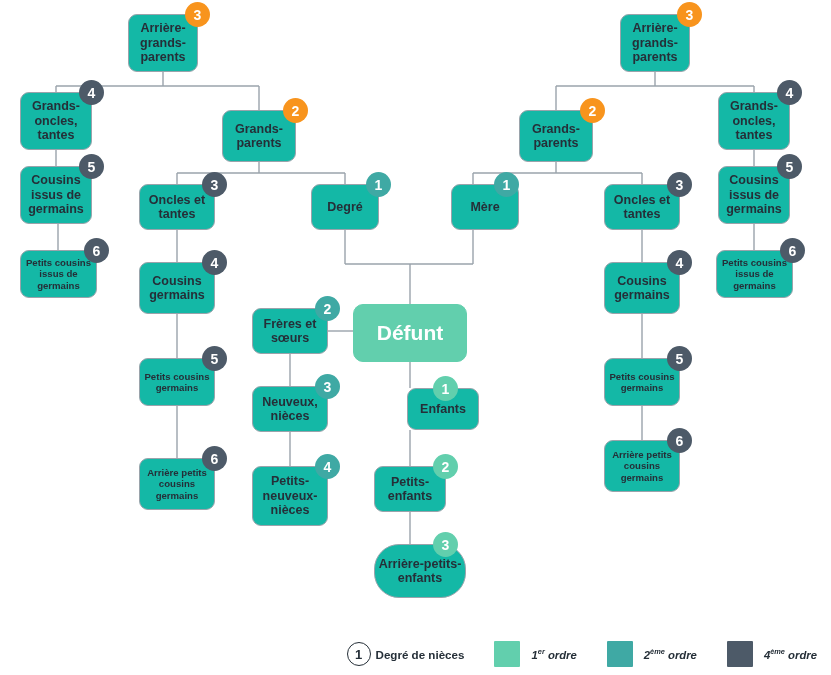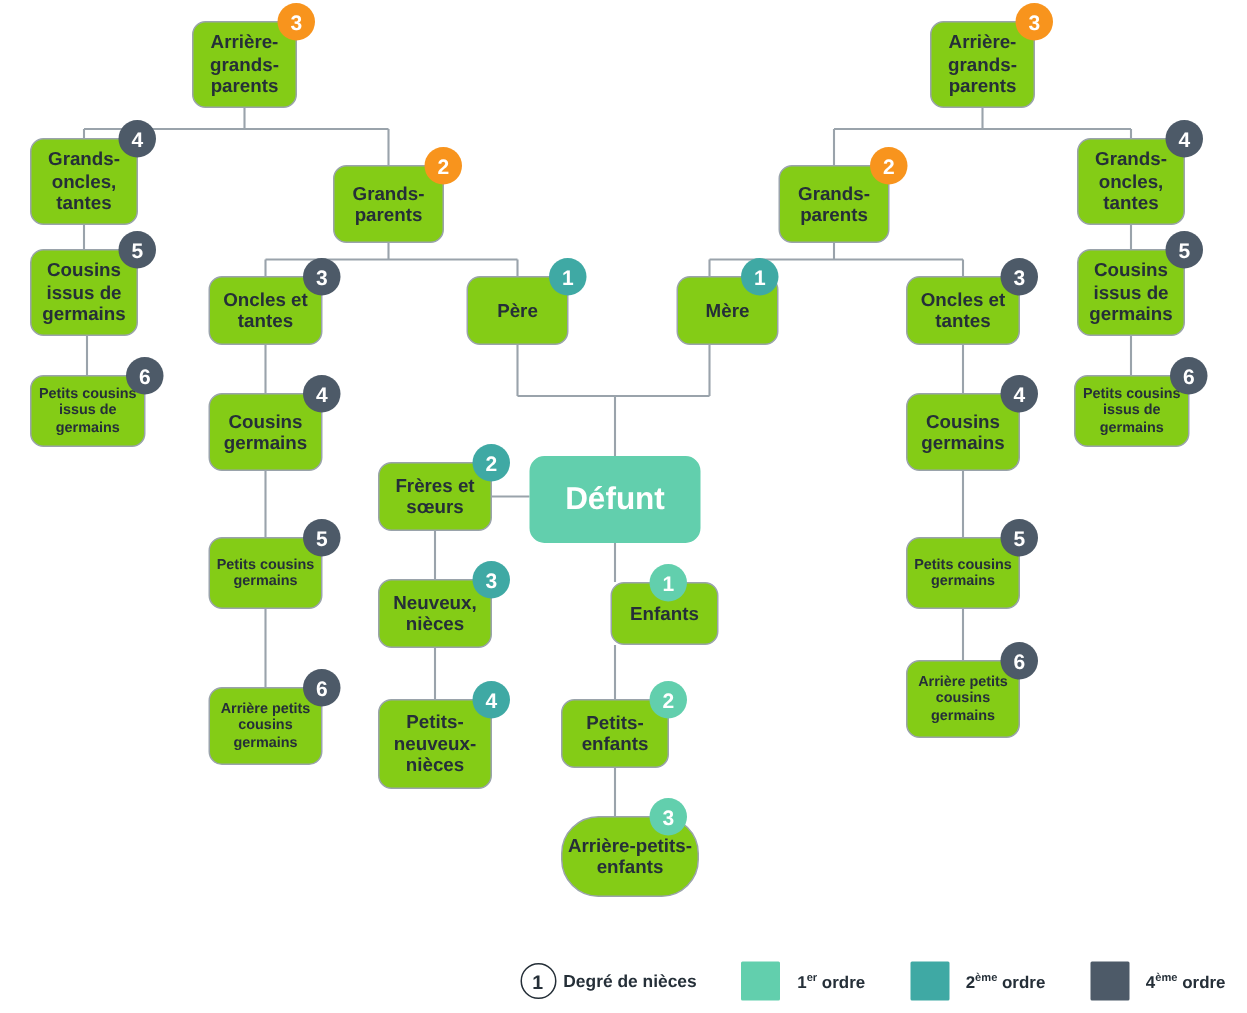--- a/index.html
+++ b/index.html
@@ -17,21 +17,21 @@
     background: #ffffff;
   }
   svg.lines {
     position: absolute;
     left: 0; top: 0;
     width: 831px; height: 675px;
     pointer-events: none;
   }
   .node {
     position: absolute;
-    background: #84cc16;
+    background: #14b8a6;
     border: 1.4px solid #9aa3ab;
     border-radius: 9px;
     display: flex;
     align-items: center;
     justify-content: center;
     text-align: center;
     color: #252f38;
     font-weight: bold;
     line-height: 1.16;
     z-index: 3;
@@ -187,21 +187,21 @@
       <div class="badge ord3" style="left: 283px; top: 98px;">2</div>
       <div class="node sz-md" style="left: 20px; top: 166px; width: 72px; height: 58px;">
         <span>Cousins issus de germains</span>
       </div>
       <div class="badge ord4" style="left: 79px; top: 154px;">5</div>
       <div class="node sz-md" style="left: 139px; top: 184px; width: 76px; height: 46px;">
         <span>Oncles et tantes</span>
       </div>
       <div class="badge ord4" style="left: 202px; top: 172px;">3</div>
       <div class="node sz-md" style="left: 311px; top: 184px; width: 68px; height: 46px;">
-        <span>Père</span>
+        <span>Degré</span>
       </div>
       <div class="badge ord2" style="left: 366px; top: 172px;">1</div>
       <div class="node sz-md" style="left: 451px; top: 184px; width: 68px; height: 46px;">
         <span>Mère</span>
       </div>
       <div class="badge ord2" style="left: 494px; top: 172px;">1</div>
       <div class="node sz-md" style="left: 604px; top: 184px; width: 76px; height: 46px;">
         <span>Oncles et tantes</span>
       </div>
       <div class="badge ord4" style="left: 667px; top: 172px;">3</div>
@@ -280,21 +280,21 @@
         <span>Petits cousins issus de germains</span>
       </div>
       <div class="badge ord4" style="left: 780px; top: 238px;">6</div>
     </div>
 
   <div id="legend">
     <div class="legend-group" id="legend-degree">
       <div class="legend-circle">1</div>
       <div class="legend-label">Degré de nièces</div>
     </div>
-    <div id="legend-items" style="display:flex;align-items:flex-start;">
+    <div id="legend-items" style="display:flex;align-items:flex-start;font-style:italic;">
         <div class="legend-group">
           <div class="legend-swatch" style="background: rgb(98, 207, 173);"></div>
           <div class="legend-label"><span>1</span><sup>er</sup><span> ordre</span></div>
         </div>
         <div class="legend-group">
           <div class="legend-swatch" style="background: rgb(63, 169, 164);"></div>
           <div class="legend-label"><span>2</span><sup>ème</sup><span> ordre</span></div>
         </div>
         <div class="legend-group">
           <div class="legend-swatch" style="background: rgb(77, 90, 104);"></div>

